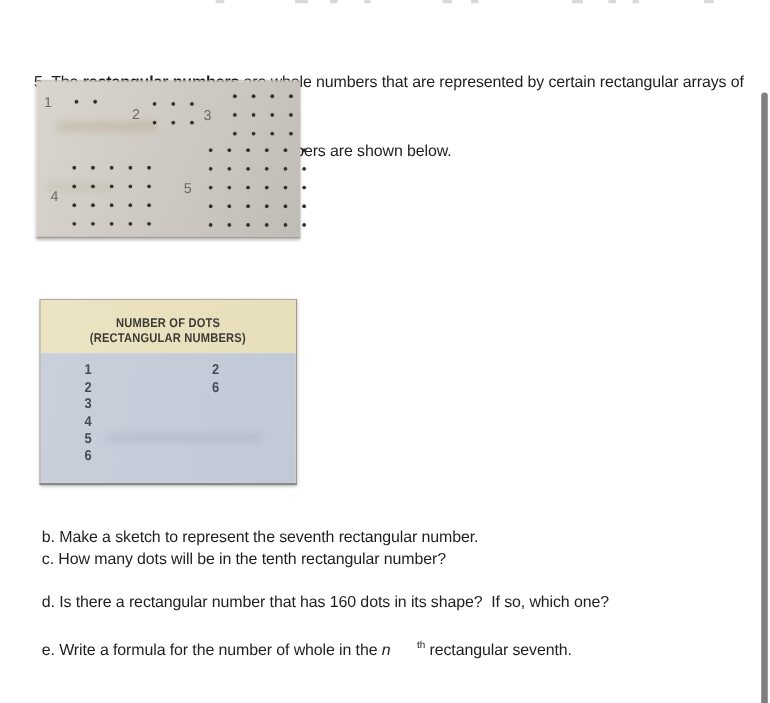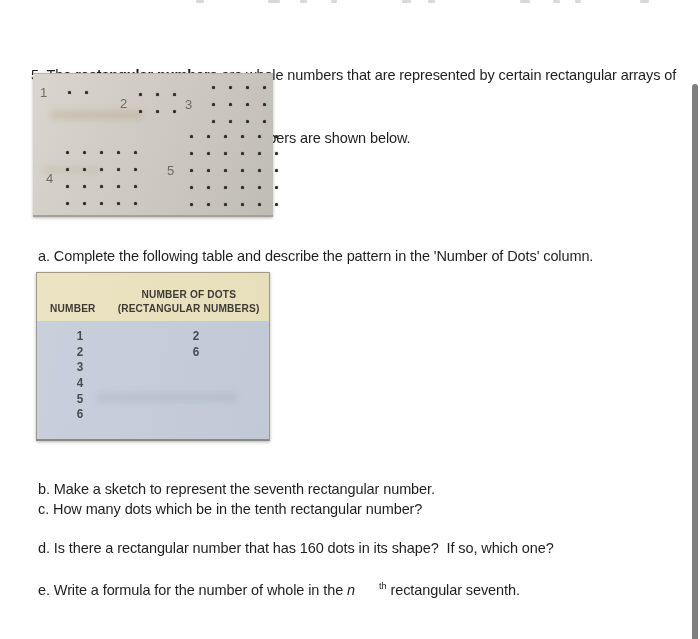--- a/index.html
+++ b/index.html
@@ -332,27 +332,23 @@
           <span class="dcell">
             <span class="dot"></span>
           </span>
           <span class="dcell">
             <span class="dot"></span>
           </span>
         </div>
       </div>
     </div>
 
-  <div class="parta line txt">a. Complete the following table and describe the pattern in the 'Number of Dots' column.</div>
 
   <div class="tphoto">
     <div class="thead">
-      <div class="thc1">
-        <span class="hcond">NUMBER</span>
-      </div>
       <div class="thc2">
         <span class="hcond">NUMBER OF DOTS</span>
         <span class="hcond">(RECTANGULAR NUMBERS)</span>
       </div>
     </div>
     <div class="tbody">
 
     <div class="trow">
           <div class="tc1">1</div>
           <div class="tc2">2</div>
@@ -375,21 +371,21 @@
         </div>
         <div class="trow">
           <div class="tc1">6</div>
           <div class="tc2"></div>
         </div>
       </div>
     <div class="tsmudge"></div>
   </div>
 
   <div class="partb line txt">b. Make a sketch to represent the seventh rectangular number.</div>
-  <div class="partc line txt">c. How many dots which be in the tenth rectangular number?</div>
+  <div class="partc line txt">c. How many dots will be in the tenth rectangular number?</div>
   <div class="partd line txt">d. Is there a rectangular number that has 160 dots in its shape?  If so, which one?</div>
 
   <div class="parte line txt"><span>e. Write a formula for the number of whole in the </span><i>n</i><sup>th</sup><span> rectangular seventh.</span></div>
 
   <div class="scroll-track">
     <div class="scroll-thumb"></div>
   </div>
 
 </div>
 

